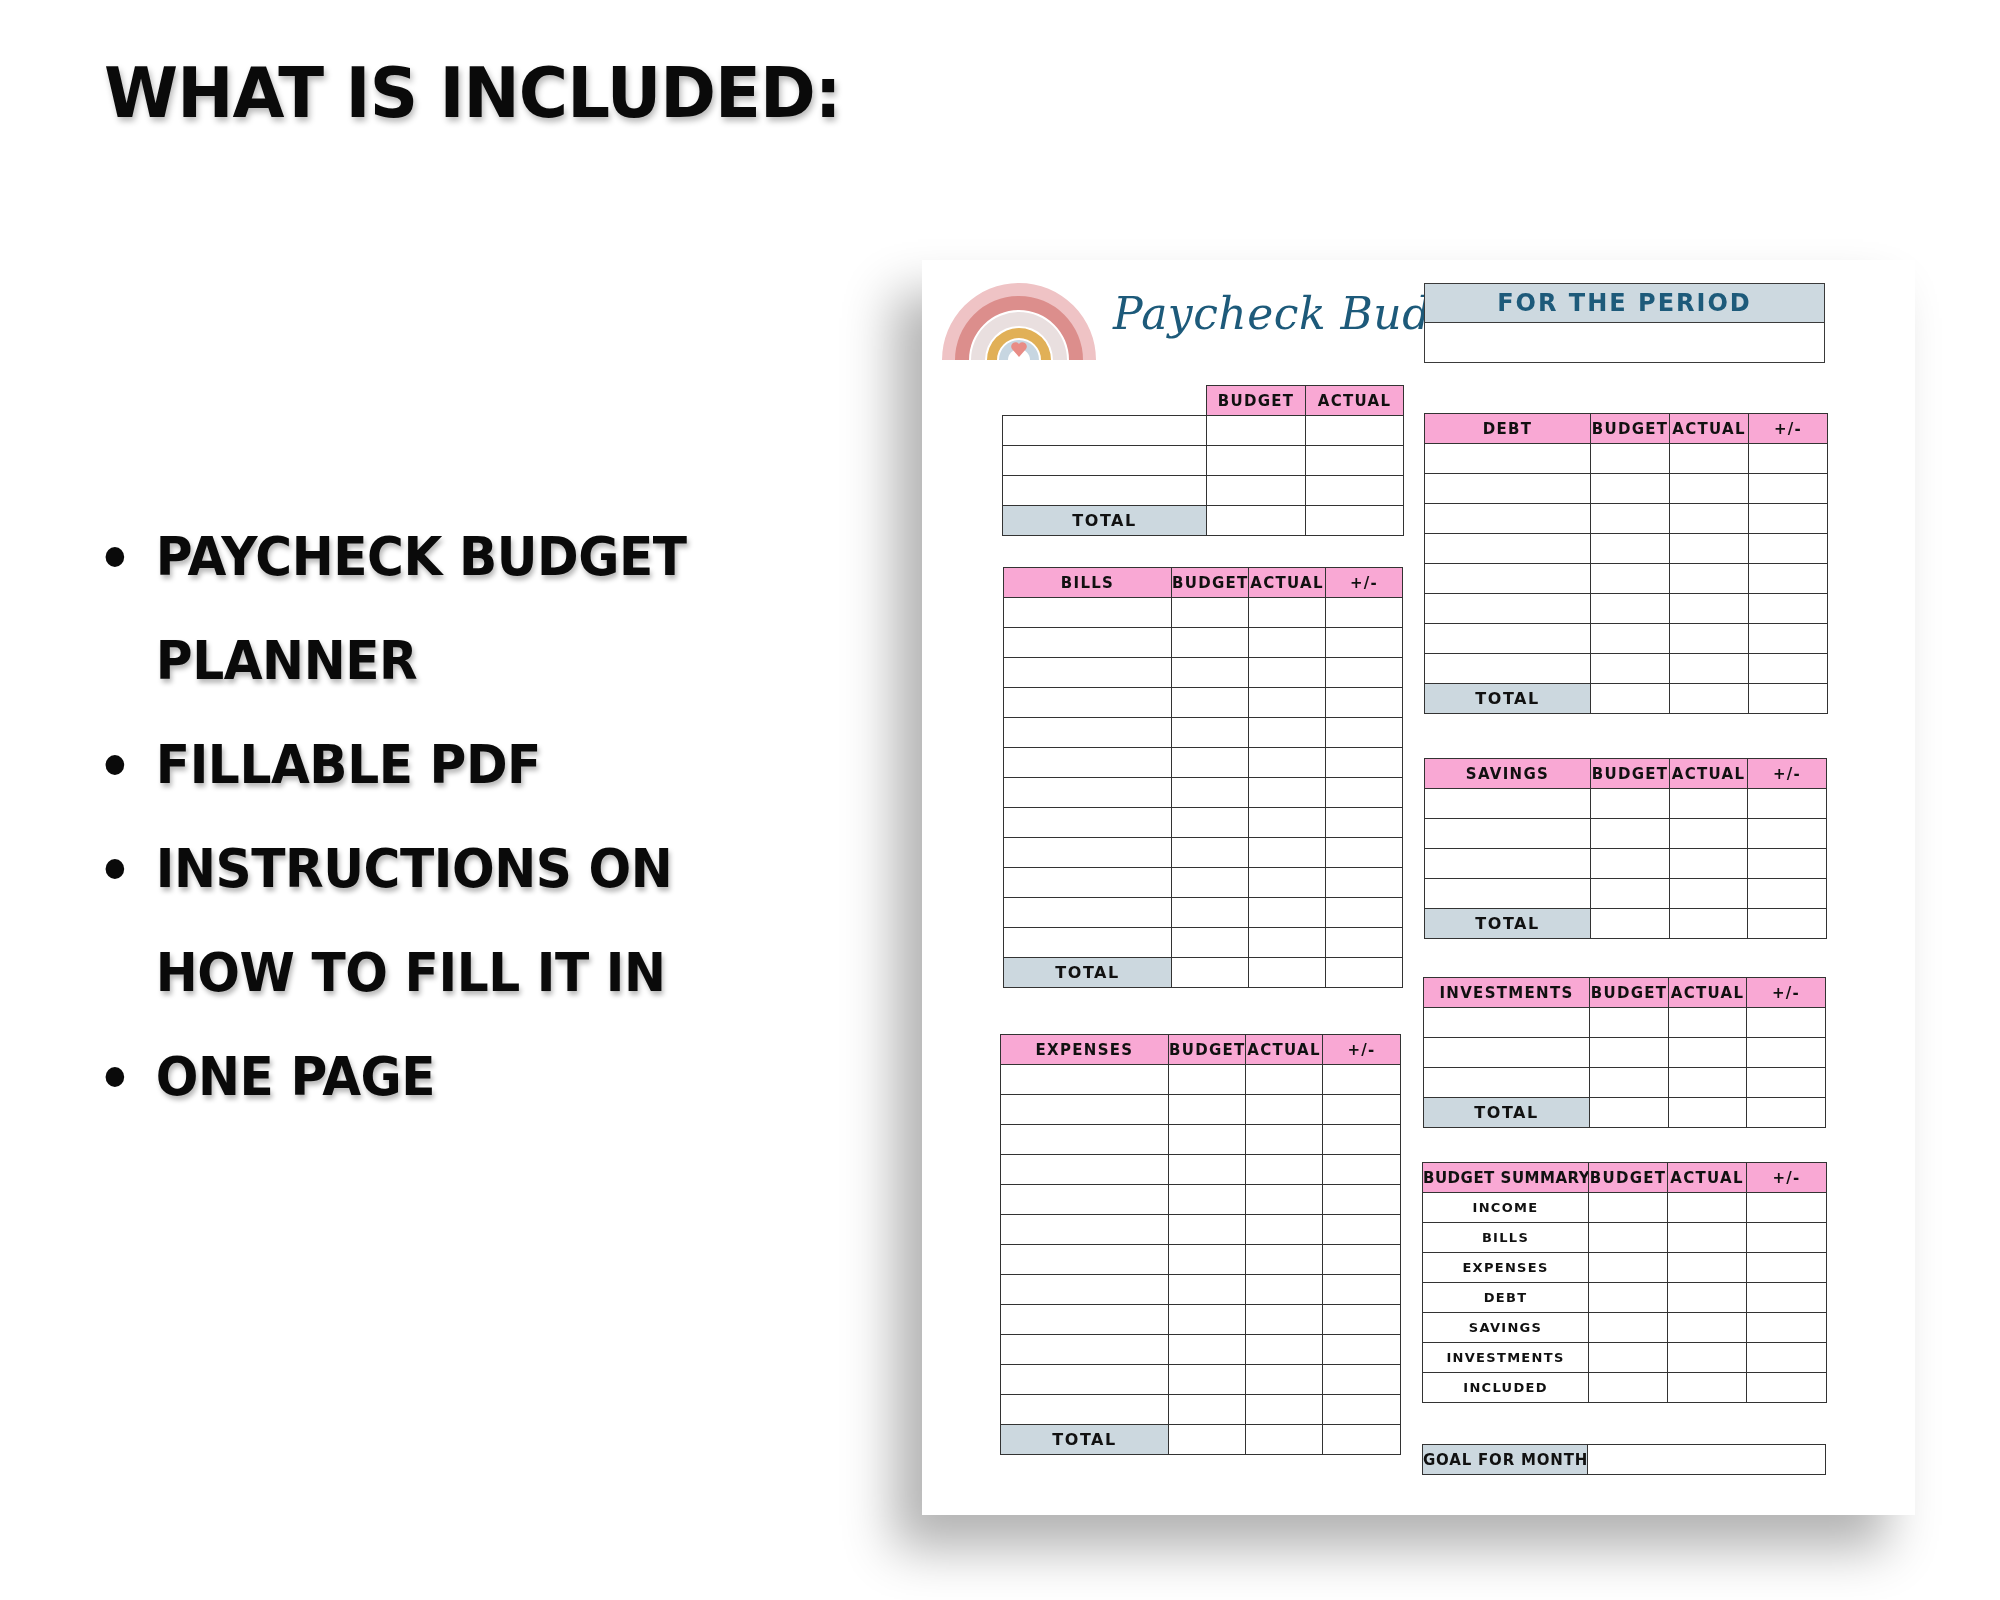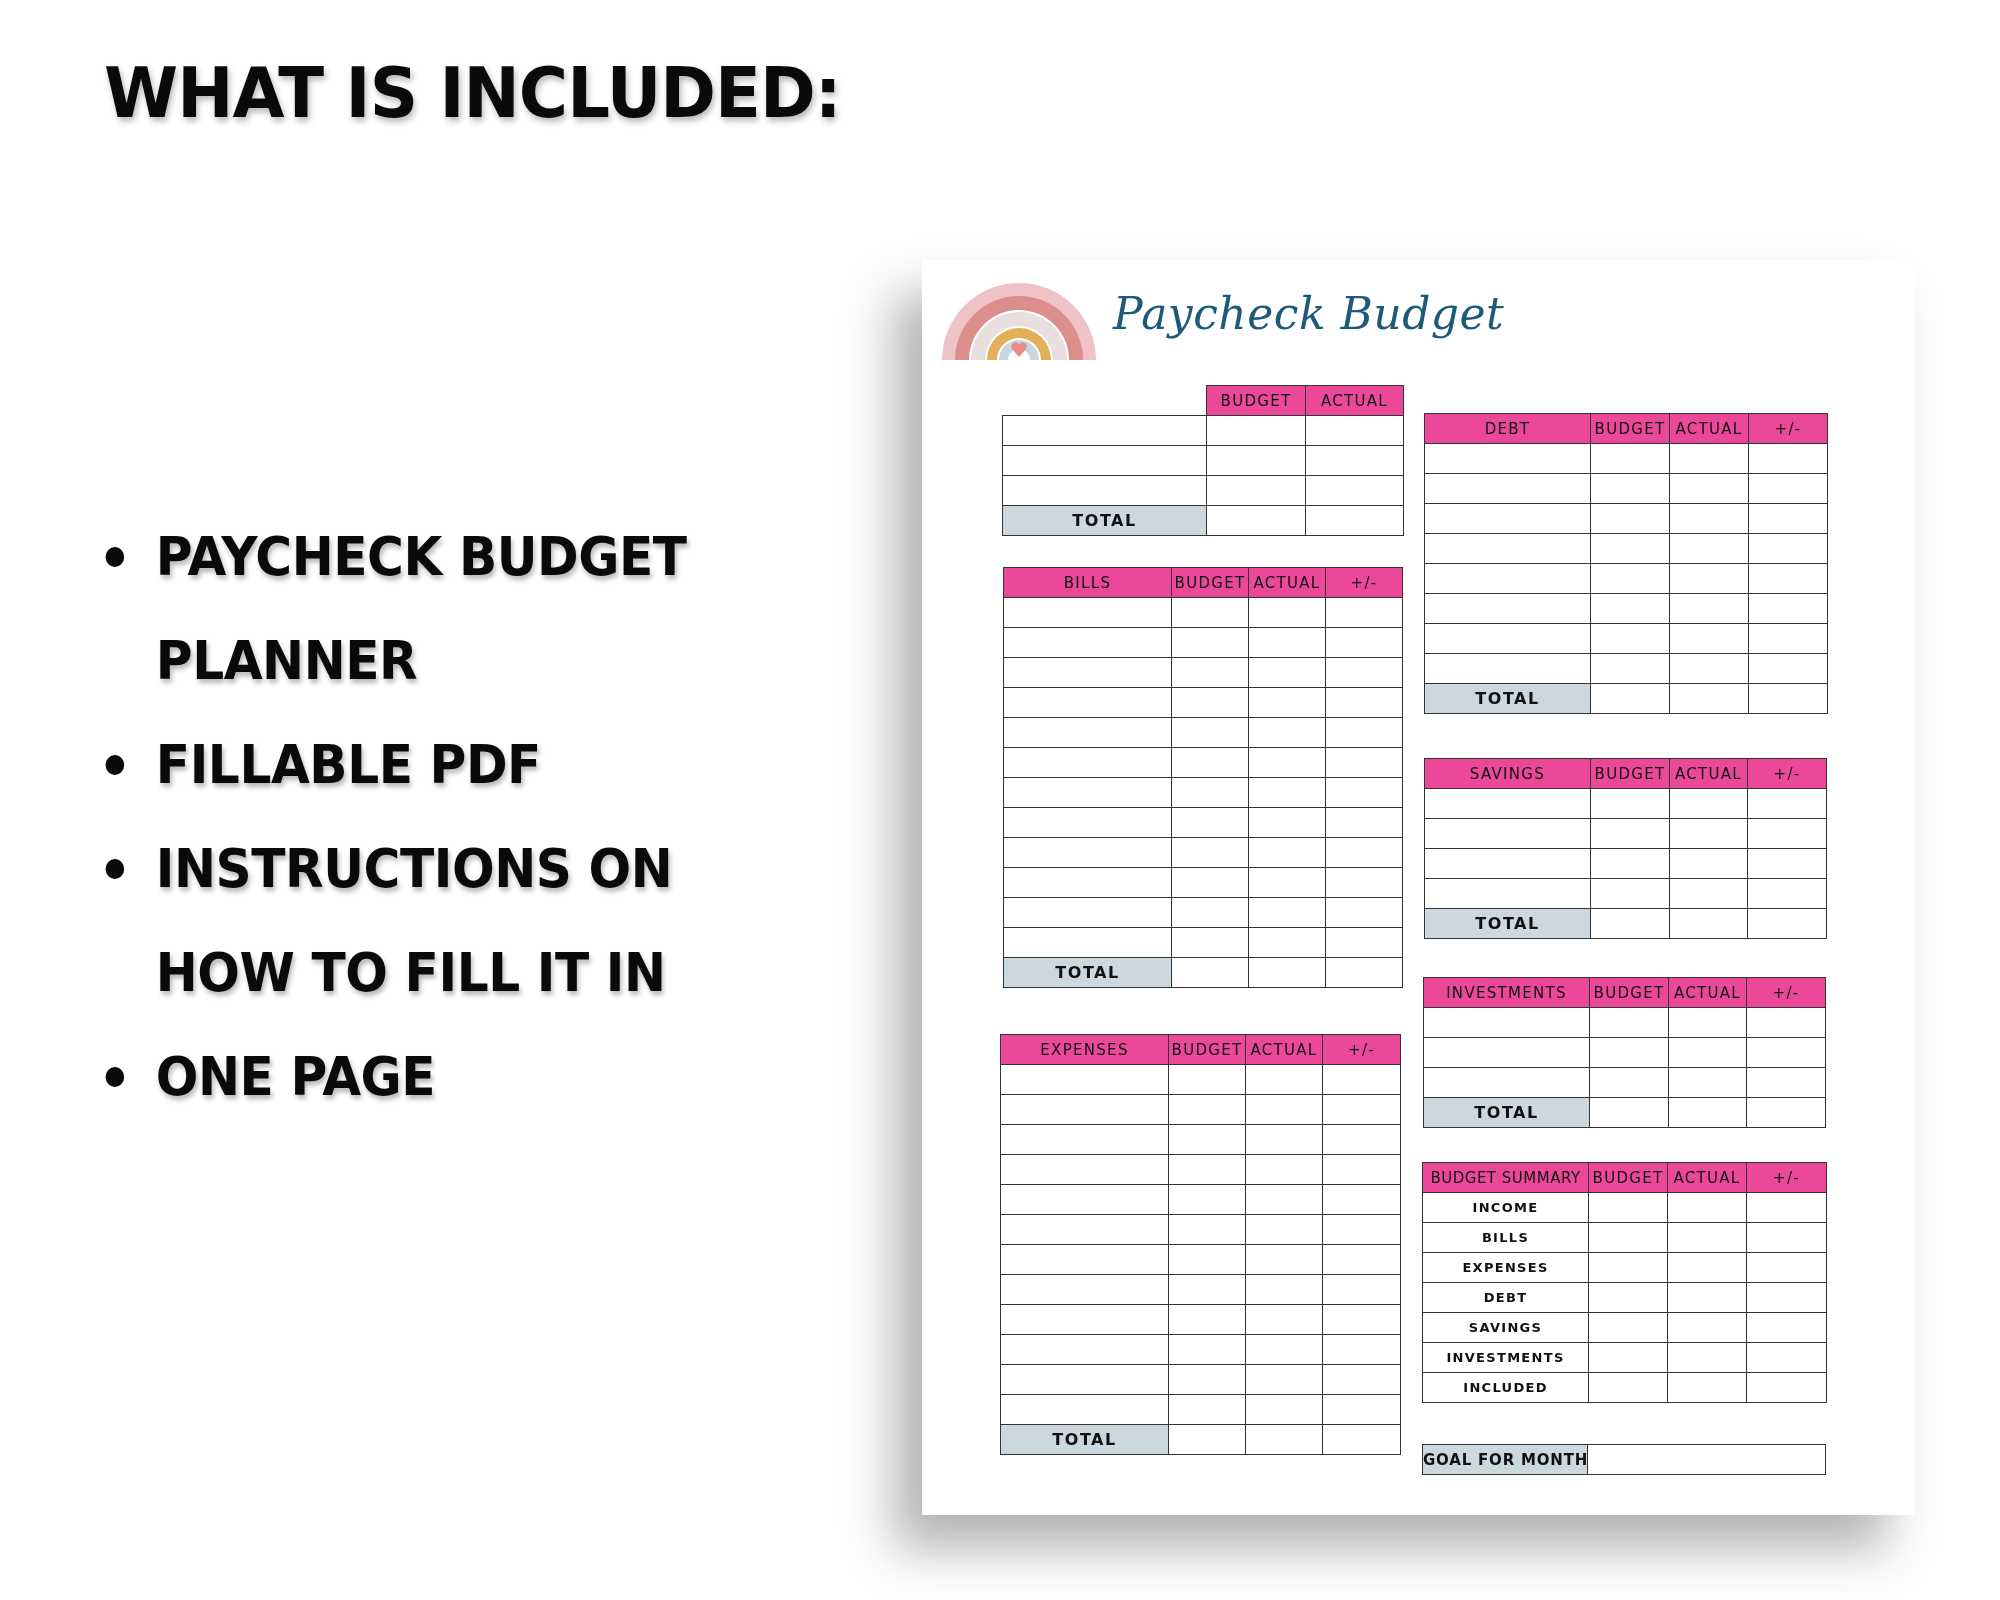--- a/index.html
+++ b/index.html
@@ -44,21 +44,21 @@
   .period .ph {
     background:#cdd9e0; height:38px; line-height:38px; text-align:center;
     color:#1d5a7a; font-weight:bold; font-size:24px; letter-spacing:2px;
     border-bottom:1.5px solid #3a3a3a;
   }
   .period .pv { height:39px; background:#fff; }
 
   table.bt { position:absolute; border-collapse:collapse; table-layout:fixed; }
   table.bt td { border:1.5px solid #333; padding:0; height:29px; background:#fff; }
   table.bt td.h {
-    background:#ec4899; text-align:center; font-weight:normal; font-size:15px;
+    background:#f9a8d4; text-align:center; font-weight:bold; font-size:15px;
     color:#111; letter-spacing:1.3px; white-space:nowrap; overflow:hidden;
   }
   table.bt td.tot { background:#ccd8df; text-align:center; font-weight:bold; font-size:16px; letter-spacing:1.5px; color:#111; }
   table.bt td.lbl { text-align:center; font-weight:bold; font-size:13px; letter-spacing:1.3px; color:#111; }
   table.bt td.blank { border:none; background:transparent; }
 </style>
 </head>
 <body>
 
 <div class="headline">WHAT IS INCLUDED:</div>
@@ -76,20 +76,24 @@
   <svg class="rainbow" viewBox="0 0 162 100">
     <path d="M4 100 A77 77 0 0 1 158 100 L144 100 A63 63 0 0 0 18 100 Z" fill="#efc3c5"></path>
     <path d="M17 100 A64 64 0 0 1 145 100 L131 100 A50 50 0 0 0 31 100 Z" fill="#dc8e8c"></path>
     <path d="M33 100 A48 48 0 0 1 129 100 L115 100 A34 34 0 0 0 47 100 Z" fill="#e9dfdf"></path>
     <path d="M49 100 A32 32 0 0 1 113 100 L103 100 A22 22 0 0 0 59 100 Z" fill="#e1b057"></path>
     <path d="M61 100 A20 20 0 0 1 101 100 L92 100 A11 11 0 0 0 70 100 Z" fill="#c7d6e1"></path>
     <path d="M81 97 L74 89 A4 4 0 0 1 81 84 A4 4 0 0 1 88 89 Z" fill="#e88c86"></path>
   </svg>
   <div class="script-title">Paycheck Budget</div>
 
+  <div class="period">
+    <div class="ph">FOR THE PERIOD</div>
+    <div class="pv"></div>
+  </div>
 
   <table class="bt" style="left:80px; top:125px; width:401px;">
     <colgroup>
         <col style="width:204px">
         <col style="width:99px">
         <col style="width:98px">
       </colgroup>
     <tbody>
         <tr style="height:24px">
       <td class="blank"></td>

